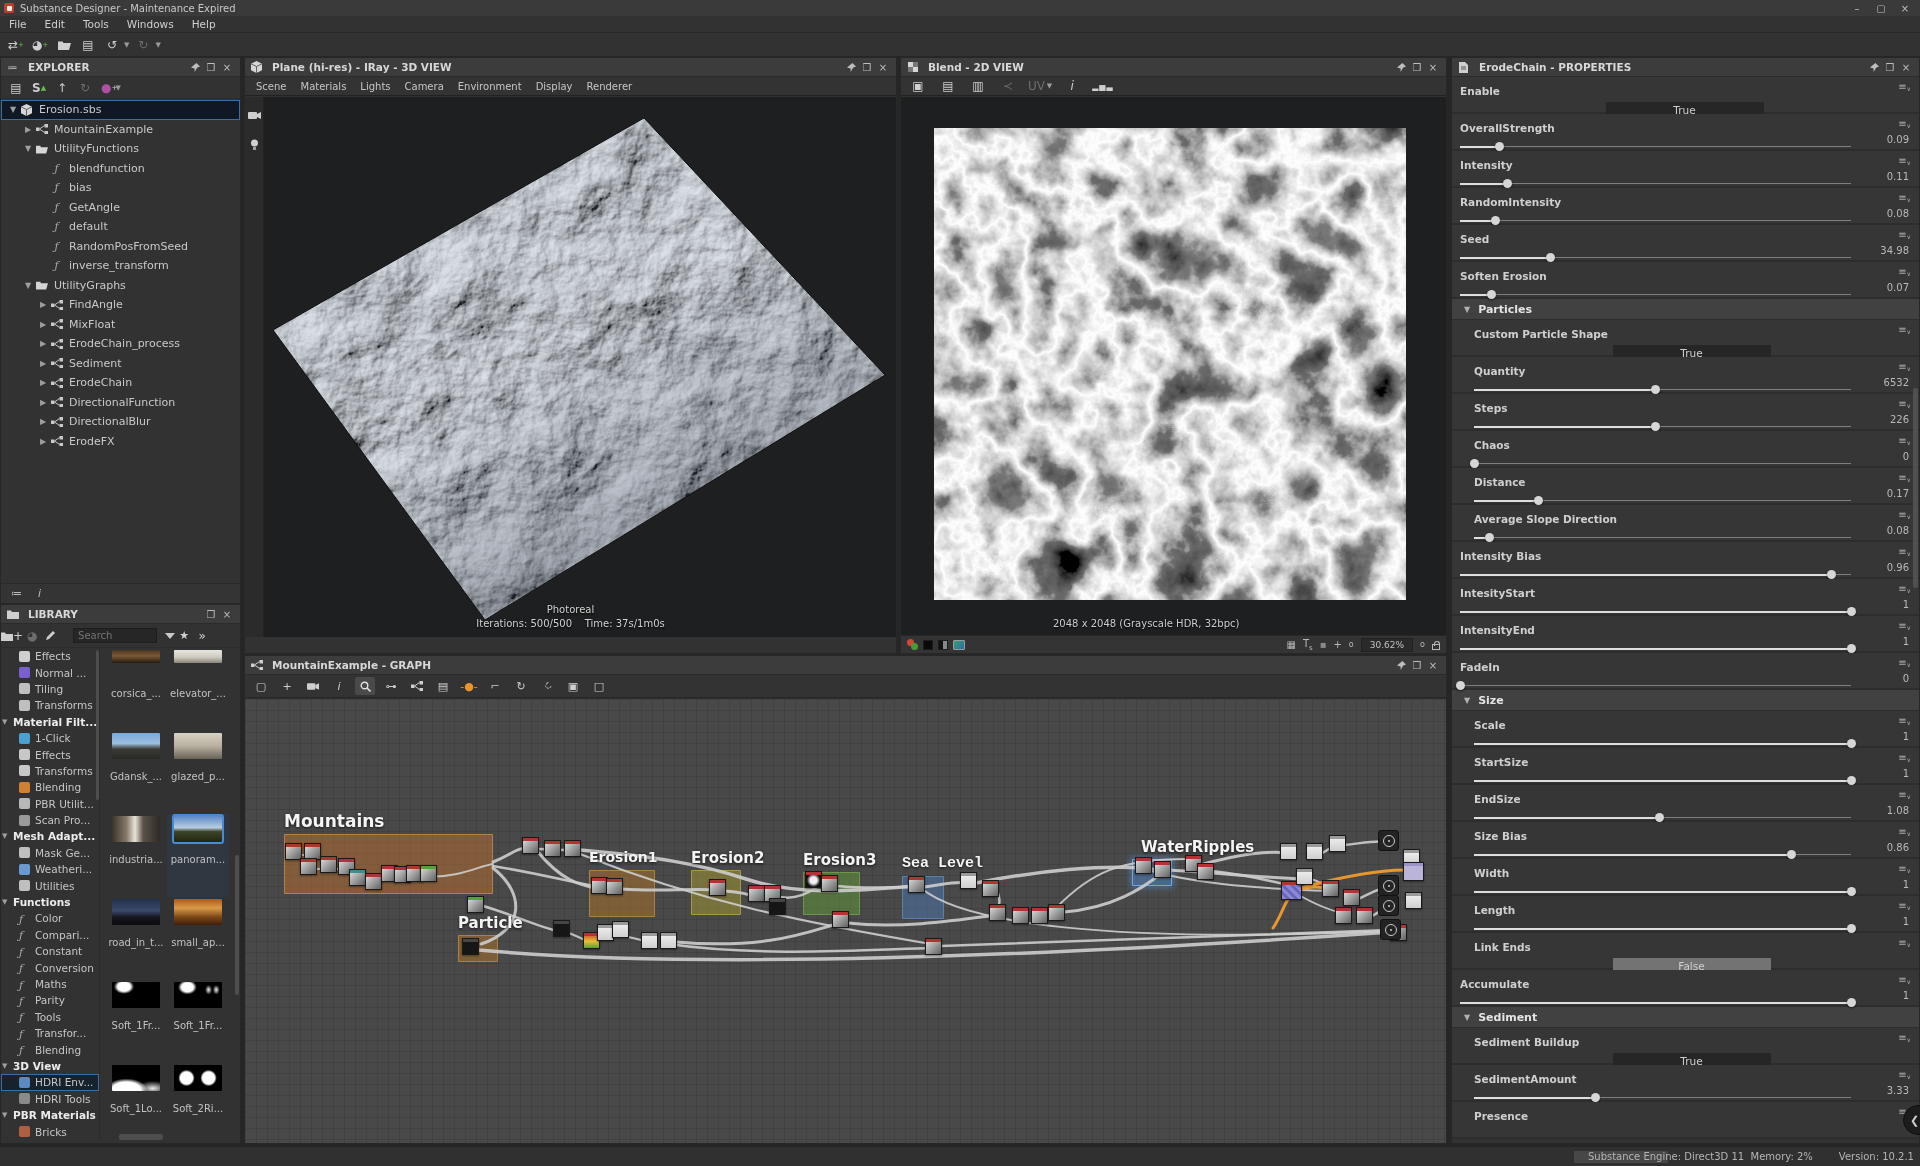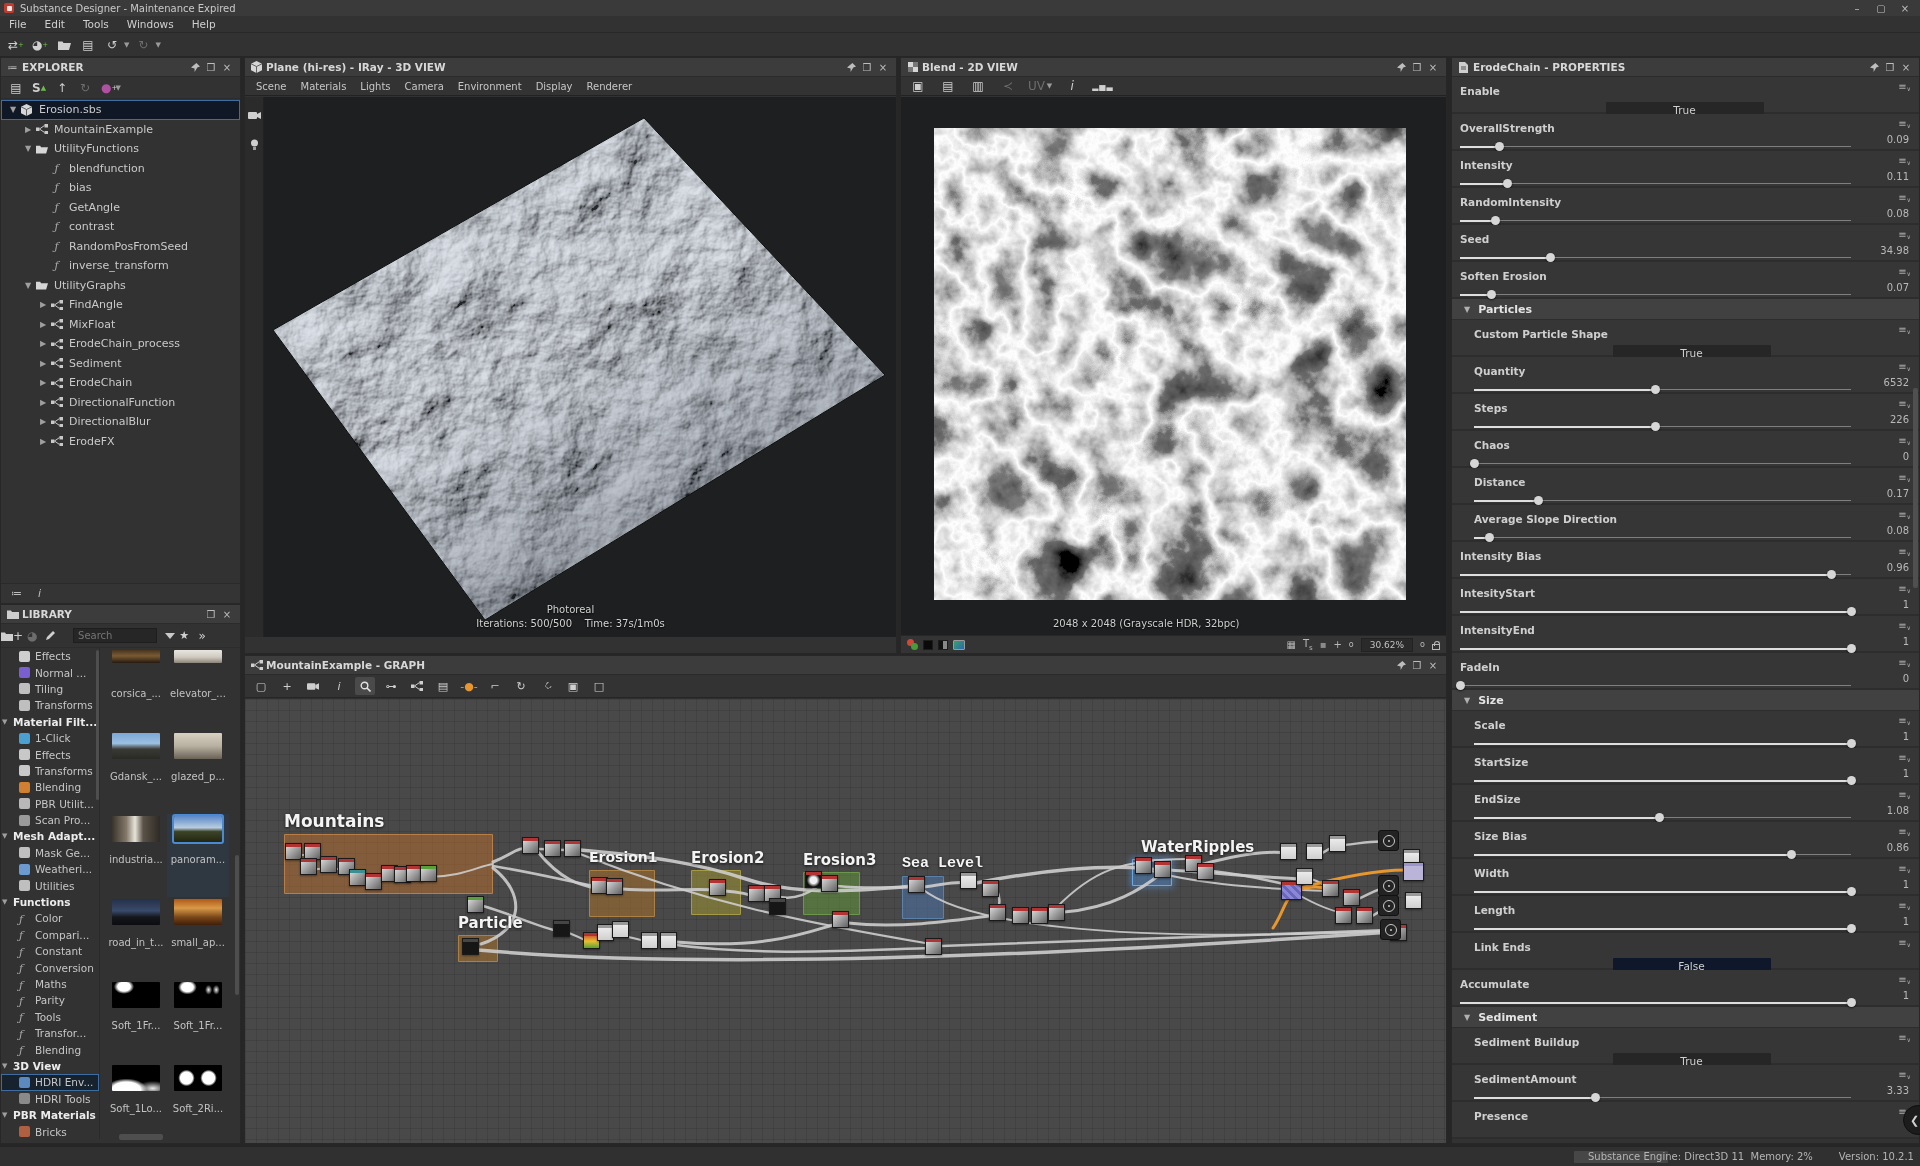--- a/index.html
+++ b/index.html
@@ -15,21 +15,21 @@
   #menubar{position:absolute;left:0;top:16px;width:1920px;height:17px;background:#323232;display:flex;align-items:center;border-bottom:1px solid #282828}
   .menu-item{padding:1px 9px;font-size:10.5px;color:#cfcfcf}
   #maintoolbar{position:absolute;left:0;top:33px;width:1920px;height:24px;background:#323232;display:flex;align-items:center;gap:4px;padding-left:6px;border-bottom:1px solid #262626}
   .tbtn{min-width:20px;height:18px;display:inline-flex;align-items:center;justify-content:center;color:#cfcfcf;font-size:12px;border-radius:2px}
   .tbtn.dim{color:#6d6d6d}
   .tcaret{font-size:7px;color:#9a9a9a;margin-left:-2px}
 
   
   .panel{position:absolute;background:#323232;border:1px solid #272727}
   .phead{height:19px;background:#3c3c3c;display:flex;align-items:center;padding:0 5px;border-bottom:1px solid #2b2b2b}
-  .phead .ptitle{font-size:10.5px;font-weight:bold;color:#d8d8d8;margin-left:3px;white-space:nowrap}
+  .phead .ptitle{font-size:10.5px;font-weight:bold;color:#d8d8d8;margin-left:9px;white-space:nowrap}
   .phead .hico{width:13px;height:13px;display:inline-flex;align-items:center;justify-content:center;color:#c9c9c9;font-size:10px}
   .phead .spacer{flex:1}
   .hbtn{width:16px;height:14px;display:inline-flex;align-items:center;justify-content:center;color:#bdbdbd;font-size:10px}
 
   
   #explorer{left:0;top:57px;width:241px;height:547px}
   #exp-toolbar{height:22px;display:flex;align-items:center;gap:9px;padding-left:8px;background:#323232;border-bottom:1px solid #2c2c2c}
   #exp-toolbar .tbtn{min-width:14px}
   #exp-tree{position:absolute;top:42px;left:0;right:0;bottom:20px;overflow:hidden}
   .trow{height:19.5px;display:flex;align-items:center;font-size:11px;color:#c9c9c9;white-space:nowrap;position:relative}
@@ -132,21 +132,21 @@
   .prow.ind{padding-left:22px}
   .plabel{font-size:10.5px;font-weight:bold;color:#cfcfcf}
   .mico{position:absolute;right:8px;top:4px;color:#a9a9a9;font-size:10px}
   .mico i{font-style:normal;font-size:6px;vertical-align:-1px}
   .slider{position:relative;height:13px;margin-top:4px;margin-right:58px}
   .slider .track{position:absolute;left:0;right:0;top:6px;height:1px;background:#7f7f7f}
   .slider .fill{position:absolute;left:0;top:5.5px;height:2px;background:#dedede}
   .slider .knob{position:absolute;top:2px;width:9px;height:9px;margin-left:-4px;border-radius:50%;background:#d6d6d6;box-shadow:0 1px 2px rgba(0,0,0,.6)}
   .pval{position:absolute;right:10px;top:20px;font-size:10px;color:#b9b9b9}
   .pbtn{width:158px;height:15px;margin:3px auto 0;display:flex;align-items:center;justify-content:center;font-size:10.5px;color:#cfcfcf;background:#262626;border-radius:1px}
-  .pbtn.light{background:#0f172a}
+  .pbtn.light{background:#737373}
   .phdr{height:21px;background:#414141;display:flex;align-items:center;font-size:11px;font-weight:bold;color:#e4e4e4;padding-left:12px;border-bottom:1px solid #2d2d2d}
   .phdr .chev{font-size:8px;color:#b0b0b0;margin-right:8px}
   #props-scroll{position:absolute;right:1px;top:330px;width:5px;height:200px;background:#505050;border-radius:2px}
 
   
   #statusbar{position:absolute;left:0;top:1146px;width:1920px;height:20px;background:#303030;border-top:1px solid #252525;display:flex;align-items:center;font-size:10px;color:#b5b5b5}
   #sb-progress{position:absolute;left:1574px;top:4px;width:94px;height:12px;background:#474747;border-radius:1px}
   #sb-right{position:absolute;right:6px;display:flex;gap:26px}
   #edge-collapse{position:absolute;left:1903px;top:1105px;width:30px;height:30px;border-radius:50%;background:#1c1c1c;border:1px solid #0f0f0f;color:#cfcfcf;font-size:11px;display:flex;align-items:center;padding-left:6px}
 </style>
@@ -268,21 +268,21 @@
           <span class="ticon">
             <span class="fxi">ƒ</span>
           </span>
           <span>GetAngle</span>
         </div>
         <div class="trow" style="padding-left: 36px;">
           <span class="tcar"></span>
           <span class="ticon">
             <span class="fxi">ƒ</span>
           </span>
-          <span>contrast</span>
+          <span>default</span>
         </div>
         <div class="trow" style="padding-left: 36px;">
           <span class="tcar"></span>
           <span class="ticon">
             <span class="fxi">ƒ</span>
           </span>
           <span>RandomPosFromSeed</span>
         </div>
         <div class="trow" style="padding-left: 36px;">
           <span class="tcar"></span>

